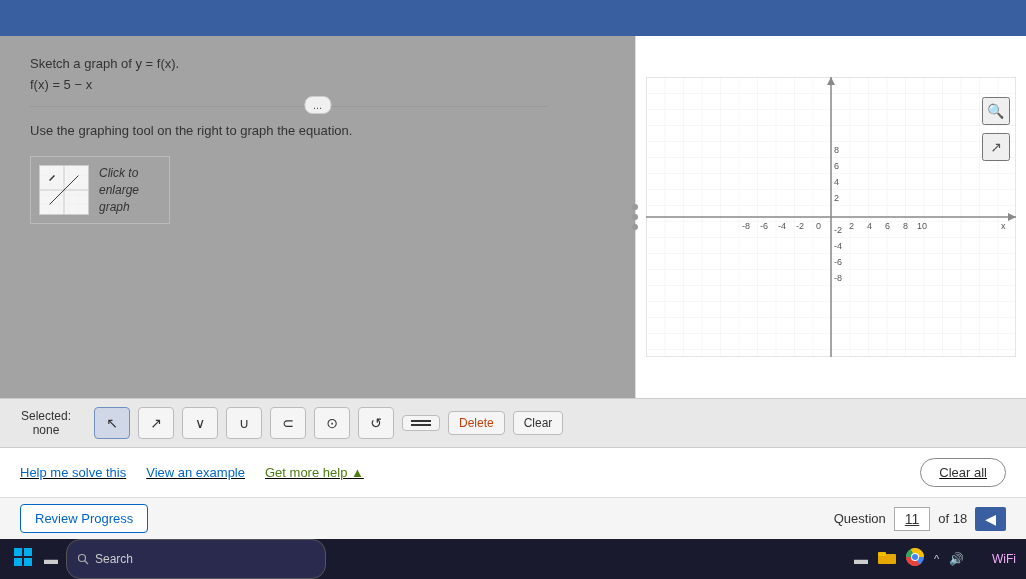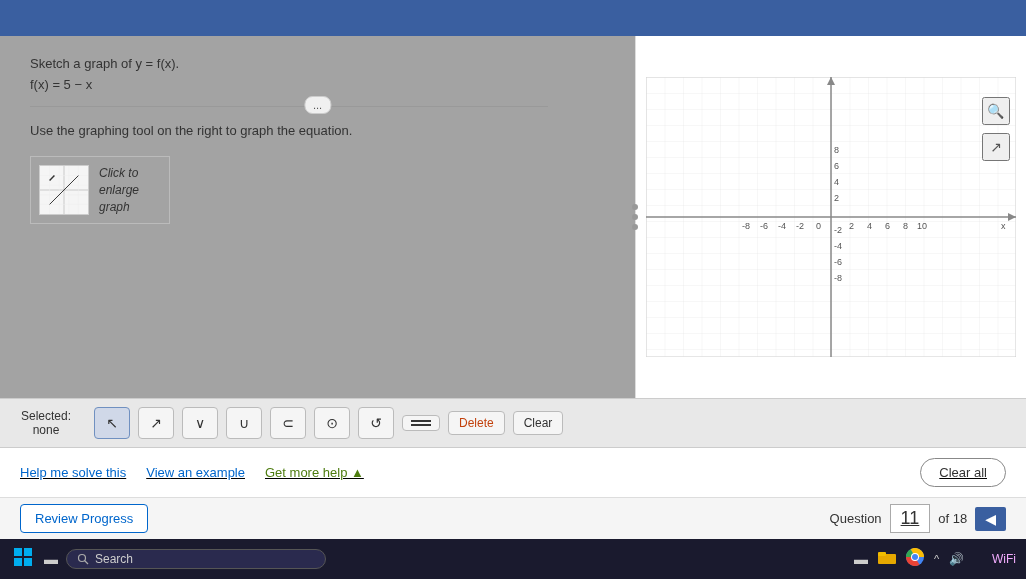--- a/index.html
+++ b/index.html
@@ -285,21 +285,21 @@
       align-items: center;
       gap: 8px;
       font-size: 13px;
       color: #333;
     }
 
     .question-num-box {
       border: 1px solid #aaa;
       padding: 3px 10px;
       background: #fff;
-      font-size: 18px;
+      font-size: 14px;
       text-decoration: underline;
     }
 
     .nav-arrow {
       background: #3a5fa0;
       color: white;
       border: none;
       padding: 4px 10px;
       cursor: pointer;
       font-size: 14px;
@@ -321,21 +321,21 @@
       border: none;
       color: white;
       font-size: 16px;
       cursor: pointer;
       padding: 4px;
     }
 
     .taskbar-search {
       flex: 1;
       max-width: 260px;
-      height: 20px;
+      height: 40px;
       background: #2a2a4e;
       border: 1px solid #555;
       border-radius: 14px;
       display: flex;
       align-items: center;
       padding: 0 10px;
       gap: 6px;
       cursor: pointer;
     }
 

